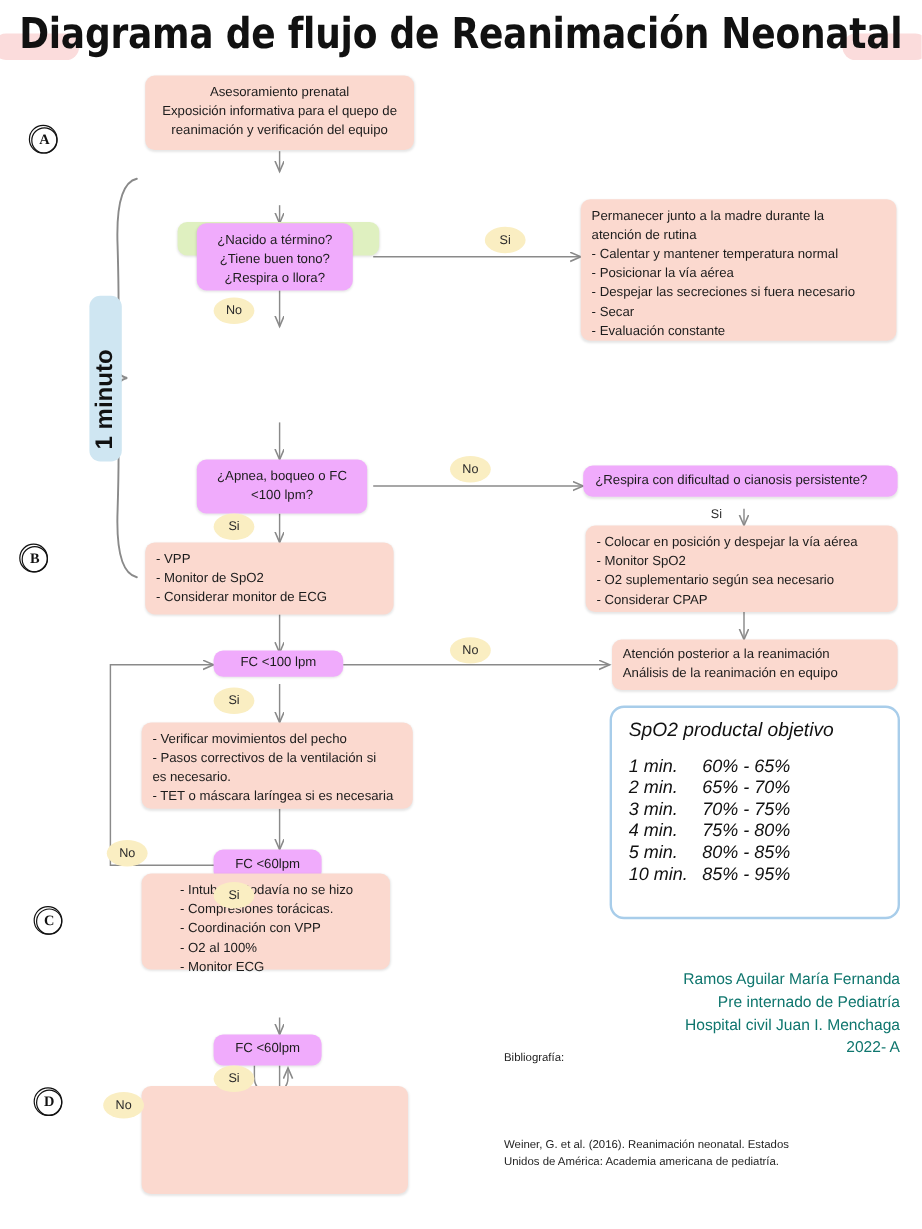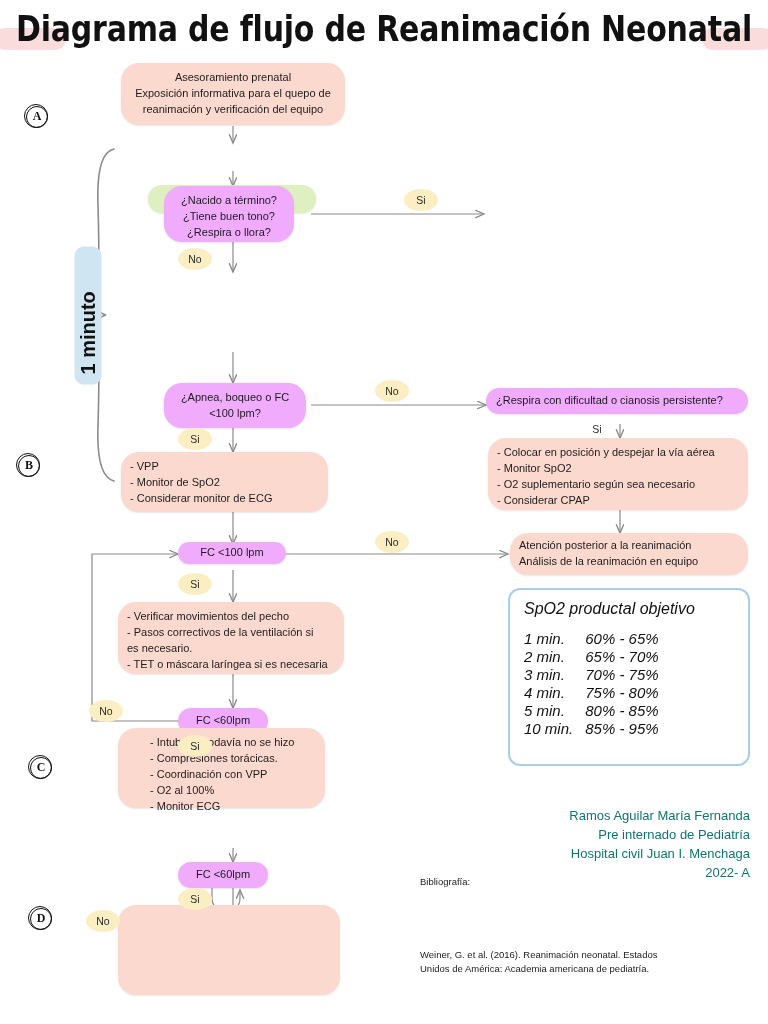--- a/index.html
+++ b/index.html
@@ -45,21 +45,21 @@
     letter-spacing: -0.2px;
     color: #111;
     transform: scaleY(1.18);
     transform-origin: top center;
     white-space: nowrap;
   }
   
   .node {
     position: absolute;
     box-sizing: border-box;
-    border-radius: 18px;
+    border-radius: 8px;
     font-size: 11px;
     line-height: 1.45;
     padding: 7px 9px;
     box-shadow: 0 1px 2px rgba(0,0,0,0.10);
     color: #1c1c1c;
   }
   .node.pink   { background: #fbd9cf; }
   .node.blue   { background: #f0abfc; }
   .node.green  { background: #dff0c0; }
   .node.center { text-align: center; }
@@ -250,20 +250,27 @@
   <div class="node pink center" style="left:121px; top:63px; width:224px; height:62px; white-space:pre-line;">Asesoramiento prenatal
 Exposición informativa para el quepo de
 reanimación y verificación del equipo</div>
 
   <div class="node green mid center" style="left:148px; top:143px; width:168px; height:28px; font-size:13px; justify-content:center;margin-top:42px;">Nacimiento</div>
 
   <div class="node blue center" style="left:164px; top:186px; width:130px; height:56px; white-space:pre-line;">¿Nacido a término?
 ¿Tiene buen tono?
 ¿Respira o llora?</div>
 
+  <div class="node pink left" style="left:484px; top:166px; width:263px; height:118px; white-space:pre-line;">Permanecer junto a la madre durante la
+atención de rutina
+-  Calentar y mantener temperatura normal
+-  Posicionar la vía aérea
+-  Despejar las secreciones si fuera necesario
+-  Secar
+-   Evaluación constante</div>
 
 
   <div class="node blue center" style="left:164px; top:383px; width:142px; height:45px; white-space:pre-line; display:flex; align-items:center; justify-content:center;">¿Apnea, boqueo o FC
 &lt;100 lpm?</div>
 
   <div class="node blue midleft" style="left:486px; top:388px; width:262px; height:26px; padding-left:10px;">¿Respira con dificultad o cianosis persistente?</div>
 
   <div class="node pink left" style="left:488px; top:438px; width:260px; height:72px; white-space:pre-line;">-  Colocar en posición y despejar la vía aérea
 -  Monitor SpO2
 -  O2 suplementario según sea necesario

